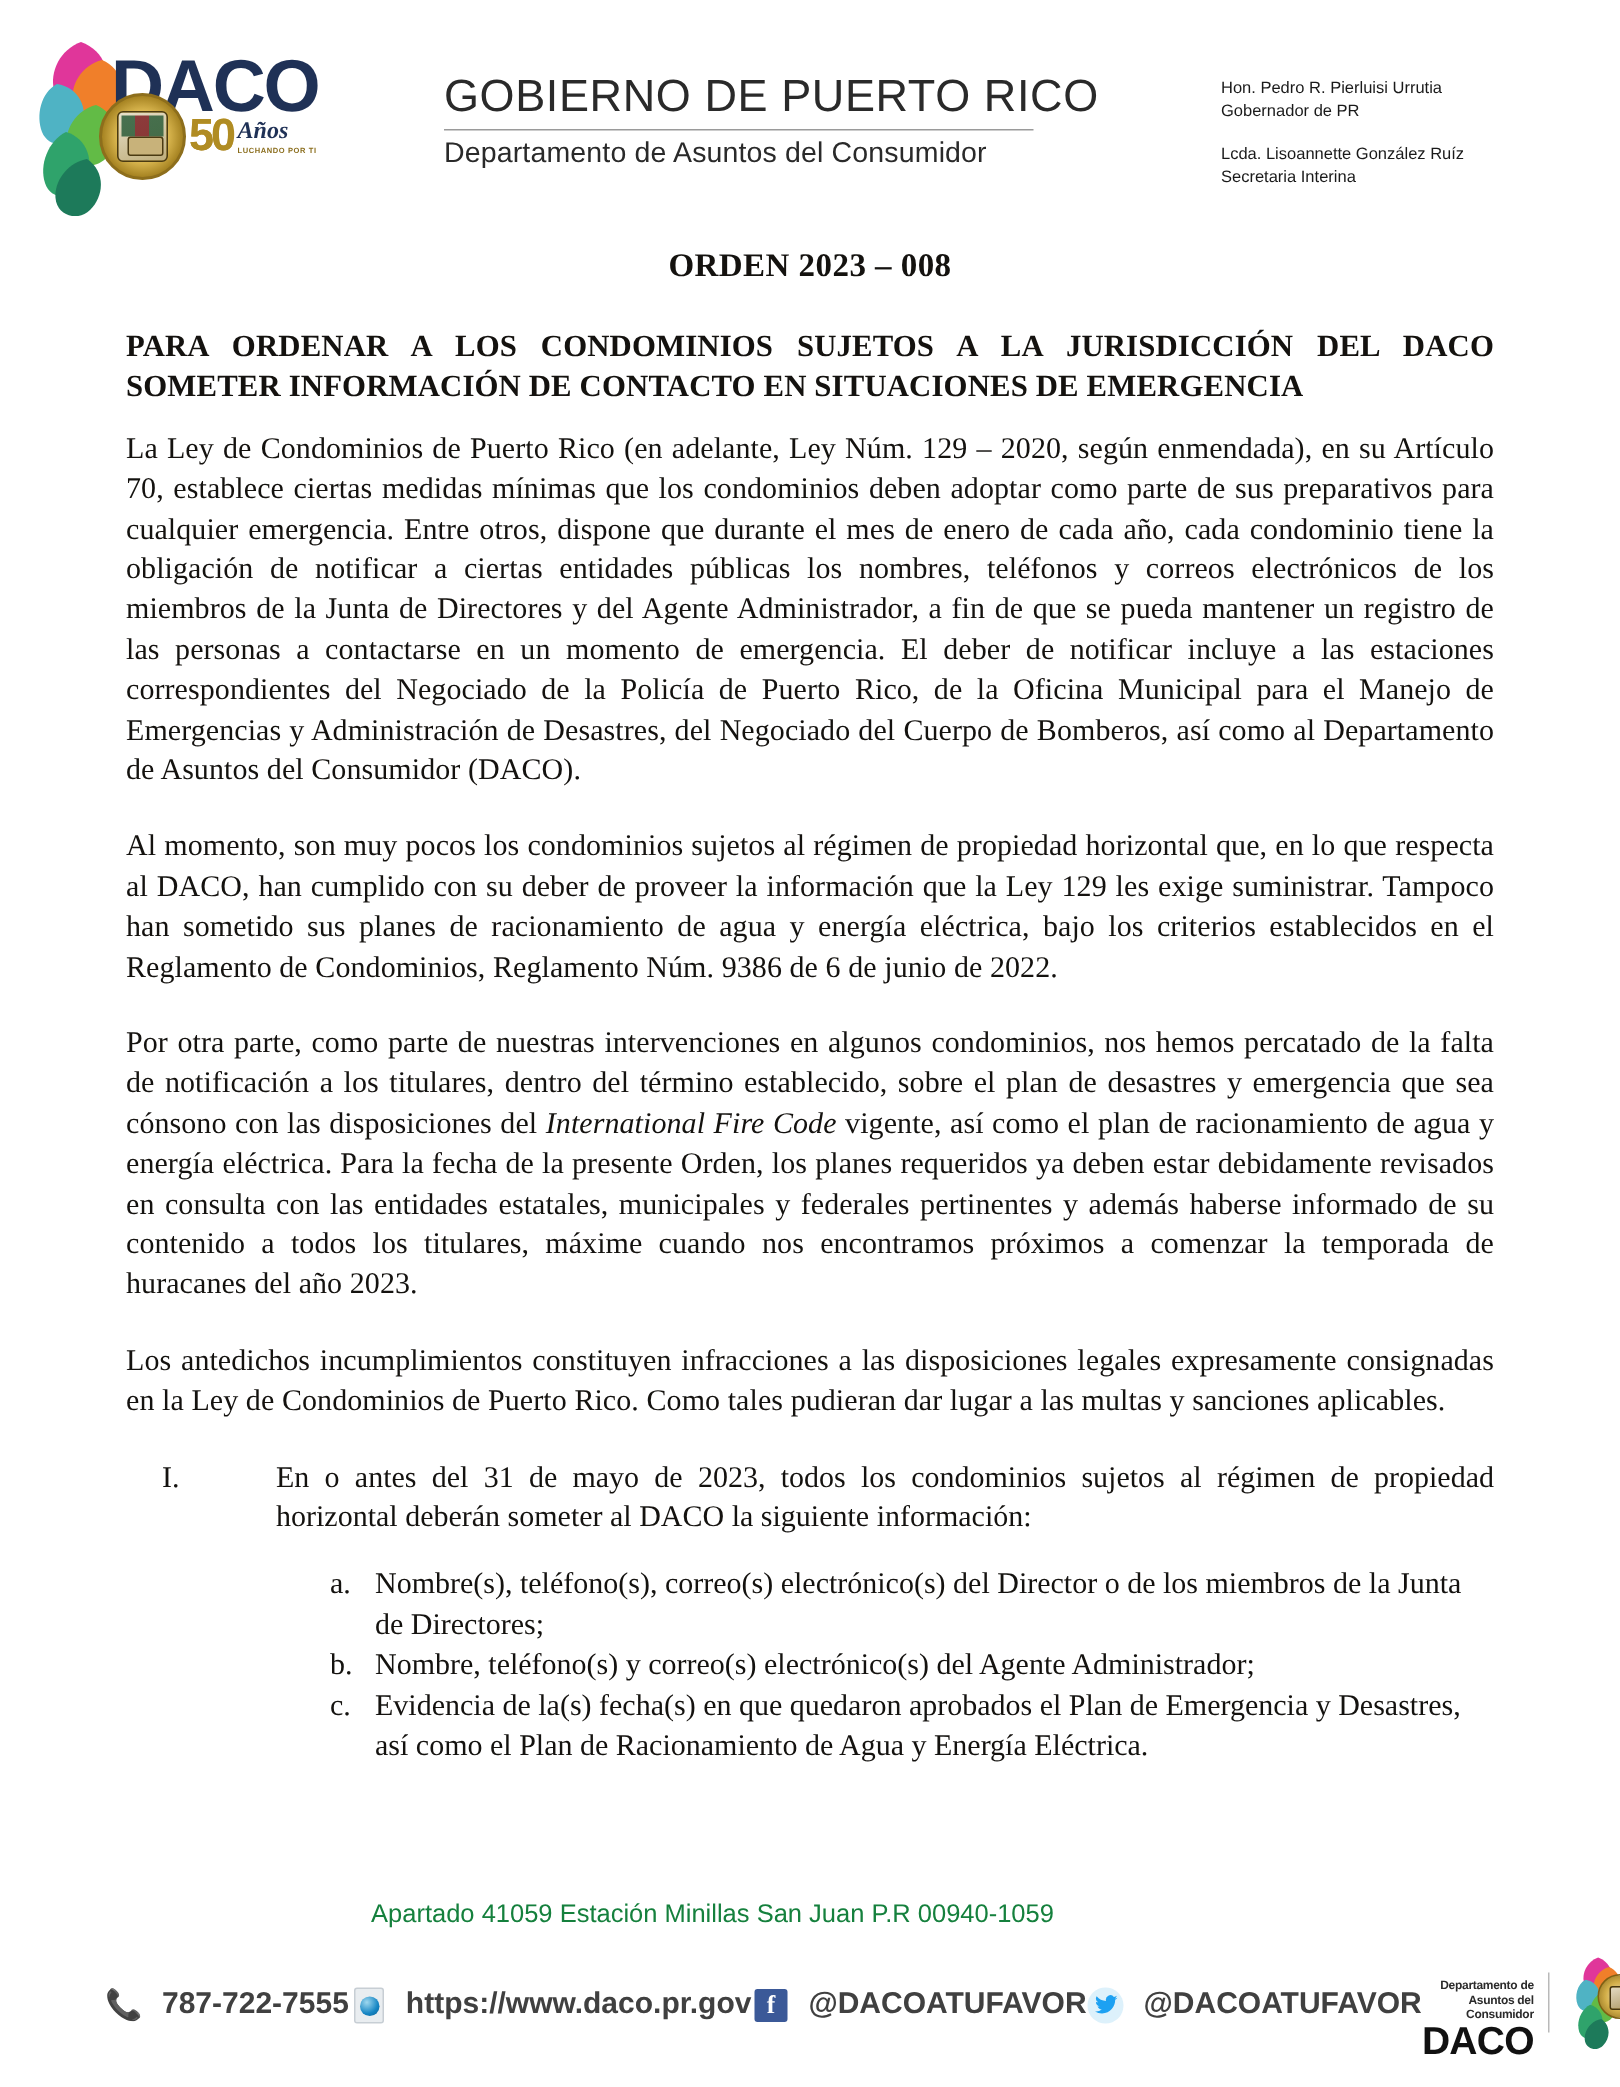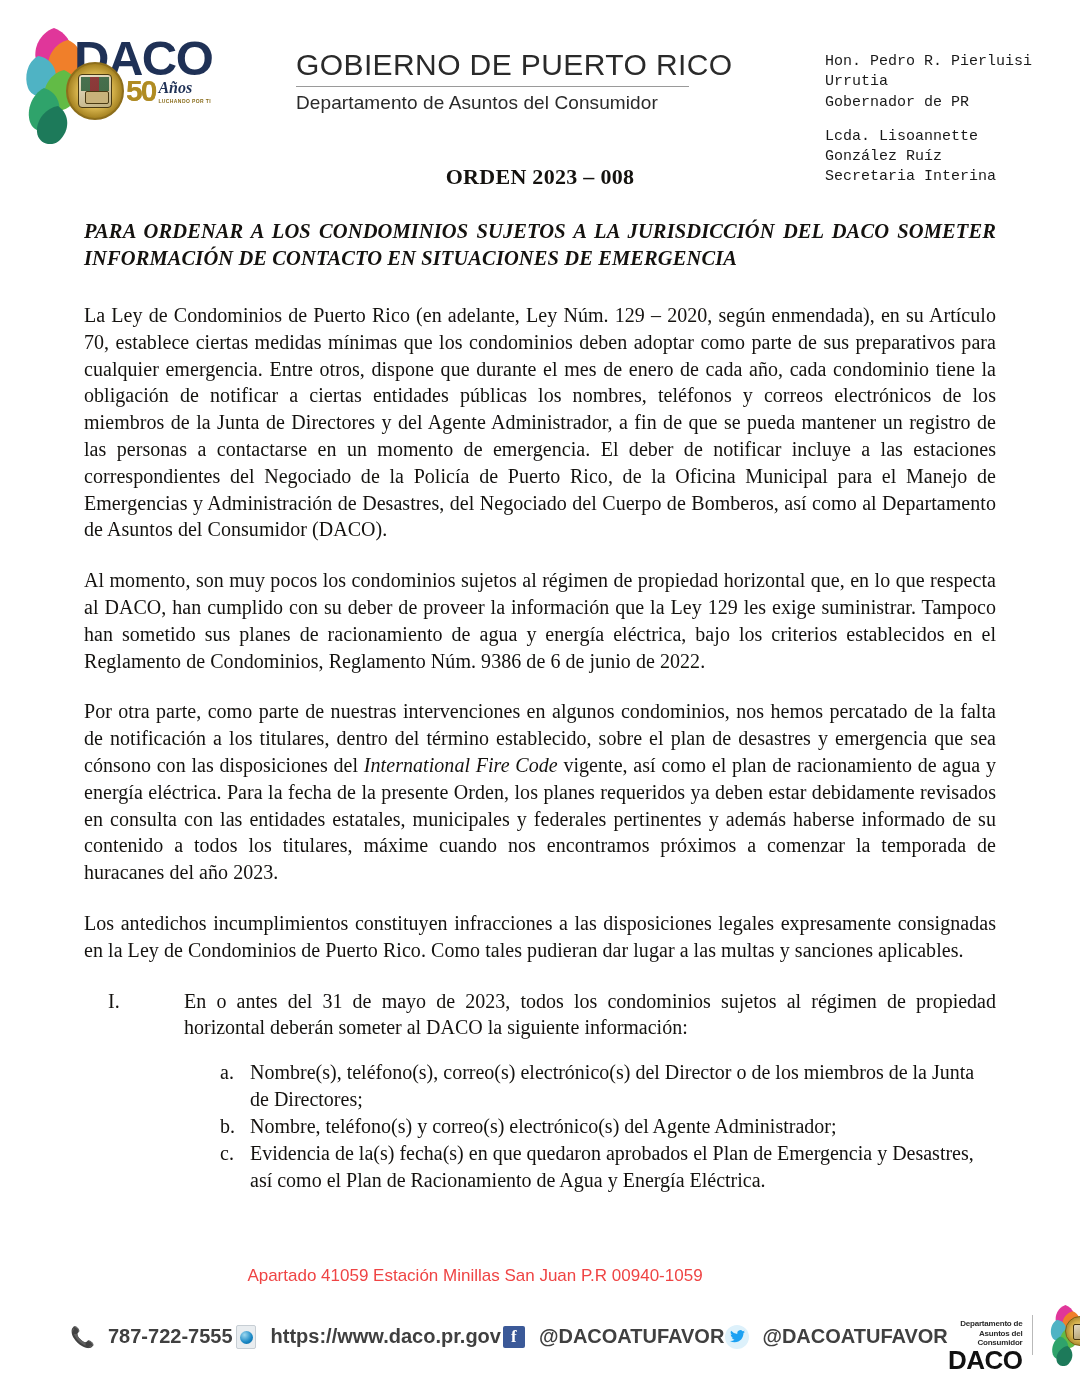--- a/index.html
+++ b/index.html
@@ -76,35 +76,35 @@
     padding-bottom:3px;
   }
   .gov-rule { height:1px; background:#9a9a9a; width:393px; margin:2px 0 5px 0; }
   .gov-sub {
     font-family:"Liberation Sans", sans-serif;
     font-size:19px; color:#2a2a2a; letter-spacing:.1px;
   }
 
   .officials { width:250px; padding-top:26px; padding-left:8px; }
   .off-line {
-    font-family:Liberation Mono, monospace;
-    font-size:15px; color:#1a1a1a; line-height:1.35;margin-left:11px;
+    font-family:Liberation Sans, sans-serif;
+    font-size:11px; color:#1a1a1a; line-height:1.35;
   }
   .off-gap { height:14px; }
 
   
   .content { padding:0 84px; }
   .order-no {
     text-align:center; font-weight:700; font-size:22px;
     letter-spacing:.3px; margin:14px 0 28px 0;
   }
   .order-title {
     font-weight:700; font-size:20.5px; line-height:1.32;
     text-align:justify; text-align-last:left;
-    letter-spacing:.1px; margin-bottom:30px;font-style:italic;
+    letter-spacing:.1px; margin-bottom:14px;
   }
   p.body-par {
     font-size:20px; line-height:1.34; text-align:justify;
     margin:0 0 24px 0; letter-spacing:.05px;
   }
   p.body-par i { font-style:italic; }
 
   .roman-item { display:flex; margin:0 0 18px 0; padding-left:24px; }
   .roman-num { width:76px; flex:0 0 76px; font-size:20px; line-height:1.34; }
   .roman-txt { flex:1; font-size:20px; line-height:1.34; text-align:justify; }
@@ -115,21 +115,21 @@
   .sub-mark { width:30px; flex:0 0 30px; }
   .sub-text { flex:1; text-align:left; }
 
   
   .footer {
     position:absolute; left:0; right:0; bottom:14px;
     padding:0 70px 0 70px;
   }
   .footer-top {
     font-family:"Liberation Sans", sans-serif;
-    font-size:17px; color:#ef4444; text-align:center;
+    font-size:17px; color:#15803d; text-align:center;
     margin-bottom:10px; padding-right:130px;
   }
   .footer-row { display:flex; align-items:center; }
   .fitem { display:flex; align-items:center; }
   .fitem .flabel {
     font-family:"Liberation Sans", sans-serif;
     font-weight:700; font-size:20px; color:#404040; white-space:nowrap;
   }
   .ficon { width:26px; height:26px; display:flex; align-items:center; justify-content:center; margin-right:12px; }
   .phone-ic { font-size:20px; color:#111; line-height:1; }

